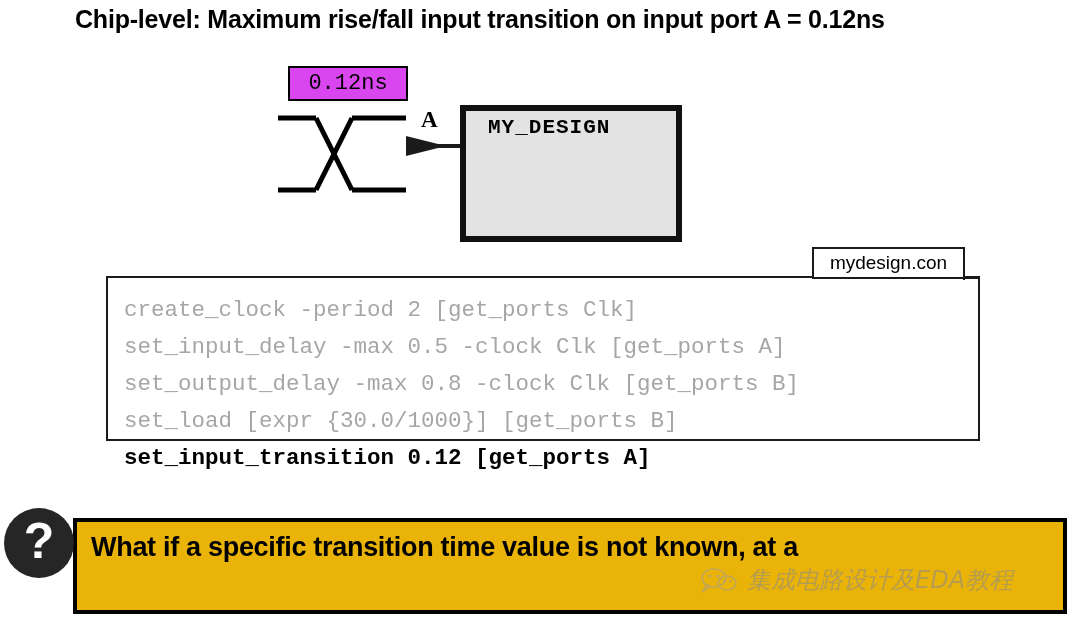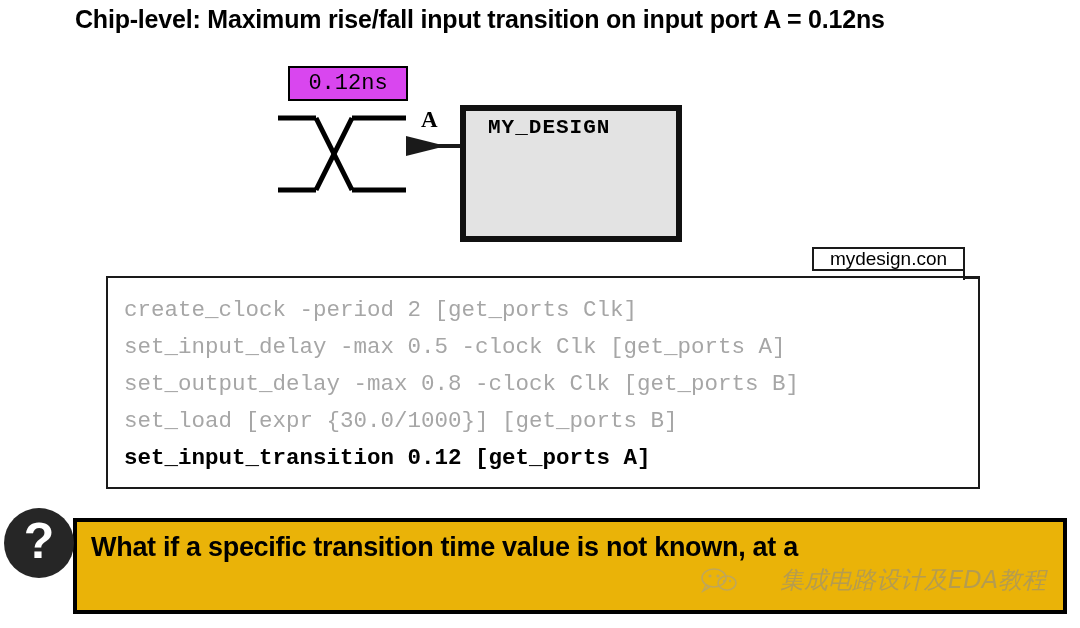--- a/index.html
+++ b/index.html
@@ -102,21 +102,21 @@
     color: #000000;
     white-space: nowrap;
   }
 
   
   #file-tab {
     position: absolute;
     left: 812px;
     top: 247px;
     width: 153px;
-    height: 24px;
+    height: 32px;
     border: 2px solid #1a1a1a;
     background: #ffffff;
     box-sizing: border-box;
     display: flex;
     align-items: center;
     justify-content: center;
     z-index: 6;
   }
   #file-tab .fname {
     font-size: 19px;
@@ -143,21 +143,21 @@
     background: #1a1a1a;
     z-index: 5;
   }
 
   
   #code-box {
     position: absolute;
     left: 106px;
     top: 276px;
     width: 874px;
-    height: 213px;
+    height: 165px;
     border: 2px solid #1a1a1a;
     background: #ffffff;
     box-sizing: border-box;
     padding: 14px 0 0 16px;
     z-index: 4;
   }
   .code-line {
     font-family: "Liberation Mono", monospace;
     font-size: 22.5px;
     line-height: 37px;
@@ -217,21 +217,20 @@
 
   
   #watermark {
     position: absolute;
     left: 700px;
     top: 564px;
     display: flex;
     align-items: center;
     z-index: 10;
     opacity: 0.55;
-    gap: 33px;
   }
   #watermark .wm-text {
     font-family: "DejaVu Sans", sans-serif;
     font-size: 24px;
     color: #8a8a8a;
     white-space: nowrap;
     margin-left: 7px;
     font-style: italic;
   }
 </style>

